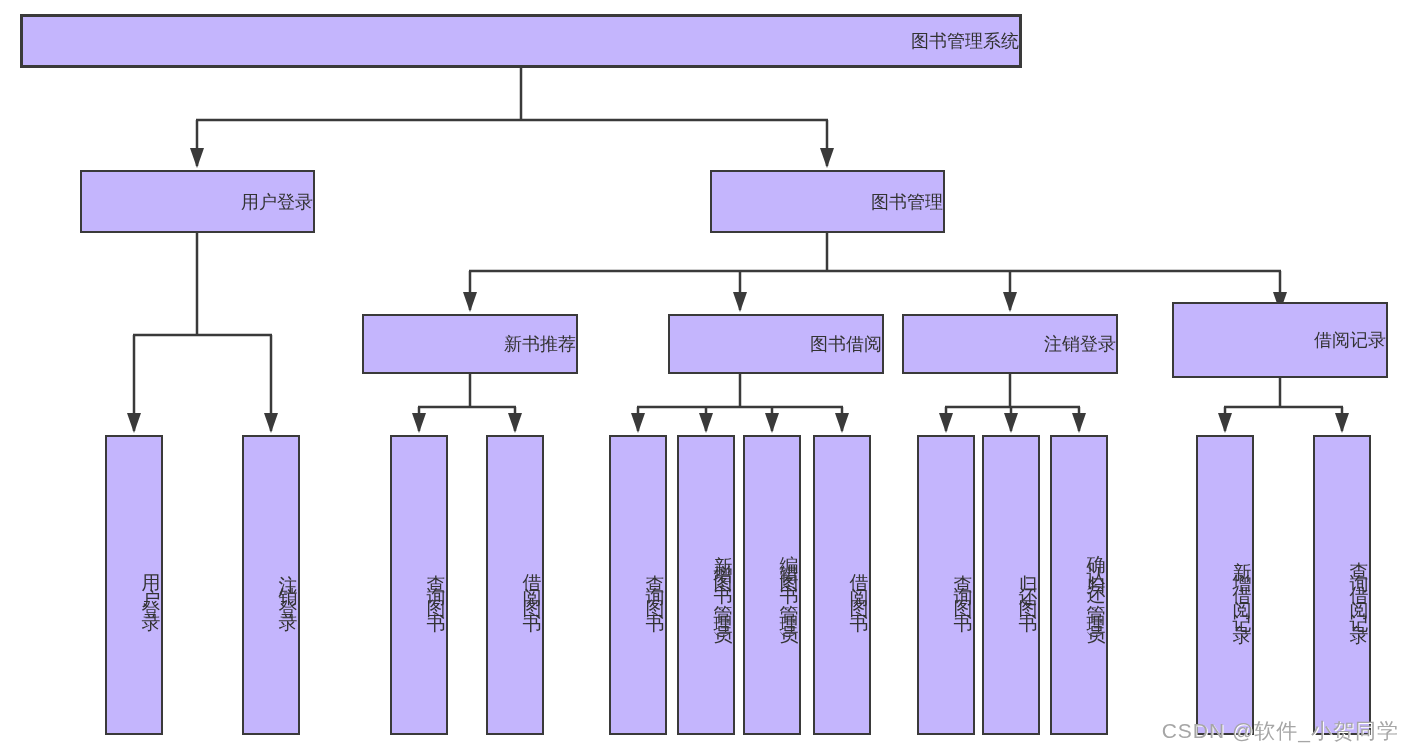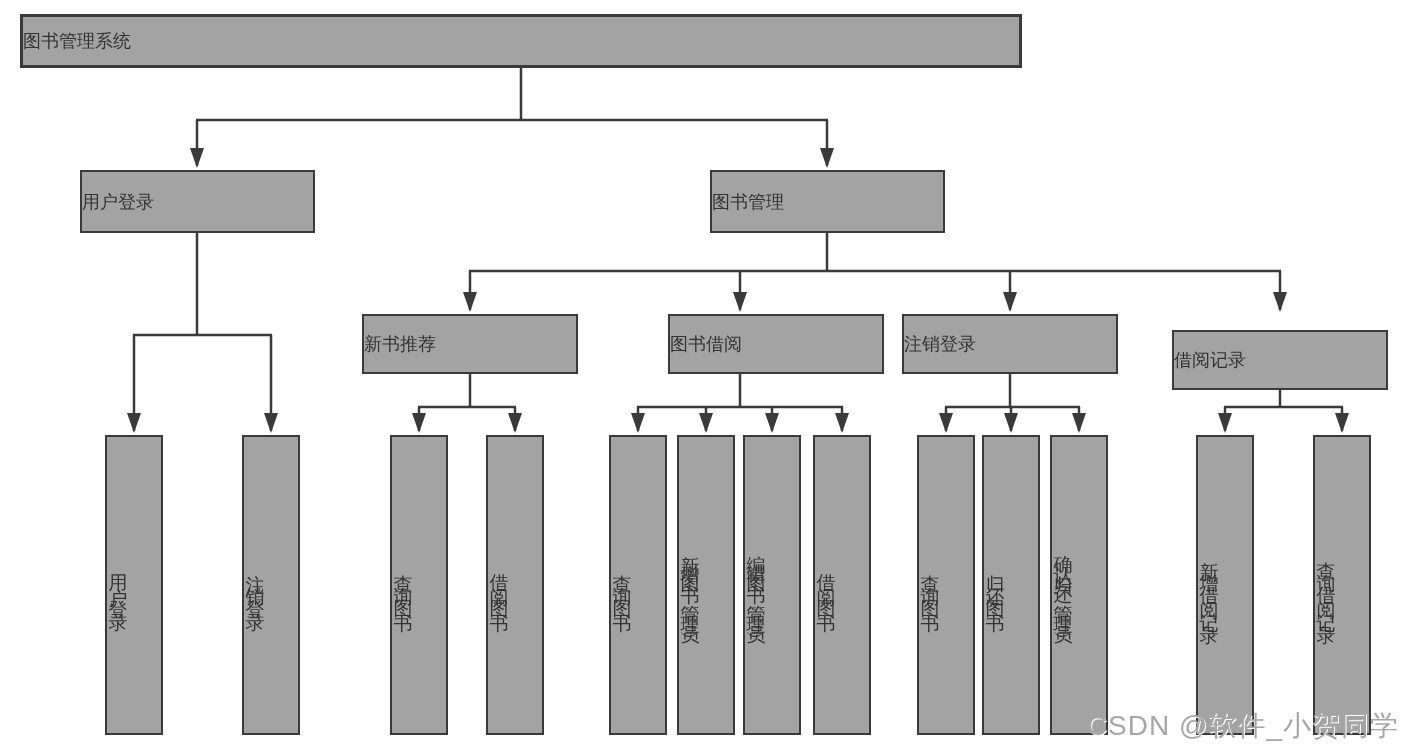--- a/index.html
+++ b/index.html
@@ -6,41 +6,41 @@
   .canvas{
     position:relative;
     width:1405px;height:747px;
     background:#ffffff;
     font-family:"Liberation Sans","DejaVu Sans",sans-serif;
     overflow:hidden;
   }
   .wires{position:absolute;left:0;top:0;width:1405px;height:747px;}
   .node{
     position:absolute;
-    background:#a3a3a3;
+    background:#c4b5fd;
     border:2.5px solid #3a3a3a;
     box-sizing:border-box;
-    display:flex;align-items:center;justify-content:flex-start;
+    display:flex;align-items:center;justify-content:flex-end;
     color:#333333;
   }
   .node.root{border-width:3px;font-size:18px;}
   .node.branch{font-size:18px;}
   .node.leaf{font-size:19px;}
   .vtext{
     writing-mode:vertical-rl;
     text-orientation:mixed;
     line-height:1.1;
     letter-spacing:13px;
     color:#333333;
   }
   .vtext.long{letter-spacing:10px;}
   .watermark{
     position:absolute;
     right:6px;bottom:2px;
-    font-size:28px;
+    font-size:21px;
     color:#a6a6a6;
     text-shadow:1px 1px 0 #ffffff;
     letter-spacing:1px;
     white-space:nowrap;
     margin-left:46px;
   }
 </style>
 </head>
 <body>
 
@@ -114,21 +114,21 @@
 
   <div class="node branch" style="left:710px;top:170px;width:235px;height:63px">
     <span>图书管理</span>
   </div>
   <div class="node branch" style="left:668px;top:314px;width:216px;height:60px">
     <span>图书借阅</span>
   </div>
   <div class="node branch" style="left:902px;top:314px;width:216px;height:60px">
     <span>注销登录</span>
   </div>
-  <div class="node branch" style="left:1172px;top:330px;width:216px;height:60px">
+  <div class="node branch" style="left:1172px;top:302px;width:216px;height:76px">
     <span>借阅记录</span>
   </div>
 
   <div class="node leaf" style="left:105px;top:435px;width:58px;height:300px">
     <span class="vtext">用户登录</span>
   </div>
   <div class="node leaf" style="left:242px;top:435px;width:58px;height:300px">
     <span class="vtext">注销登录</span>
   </div>
 

